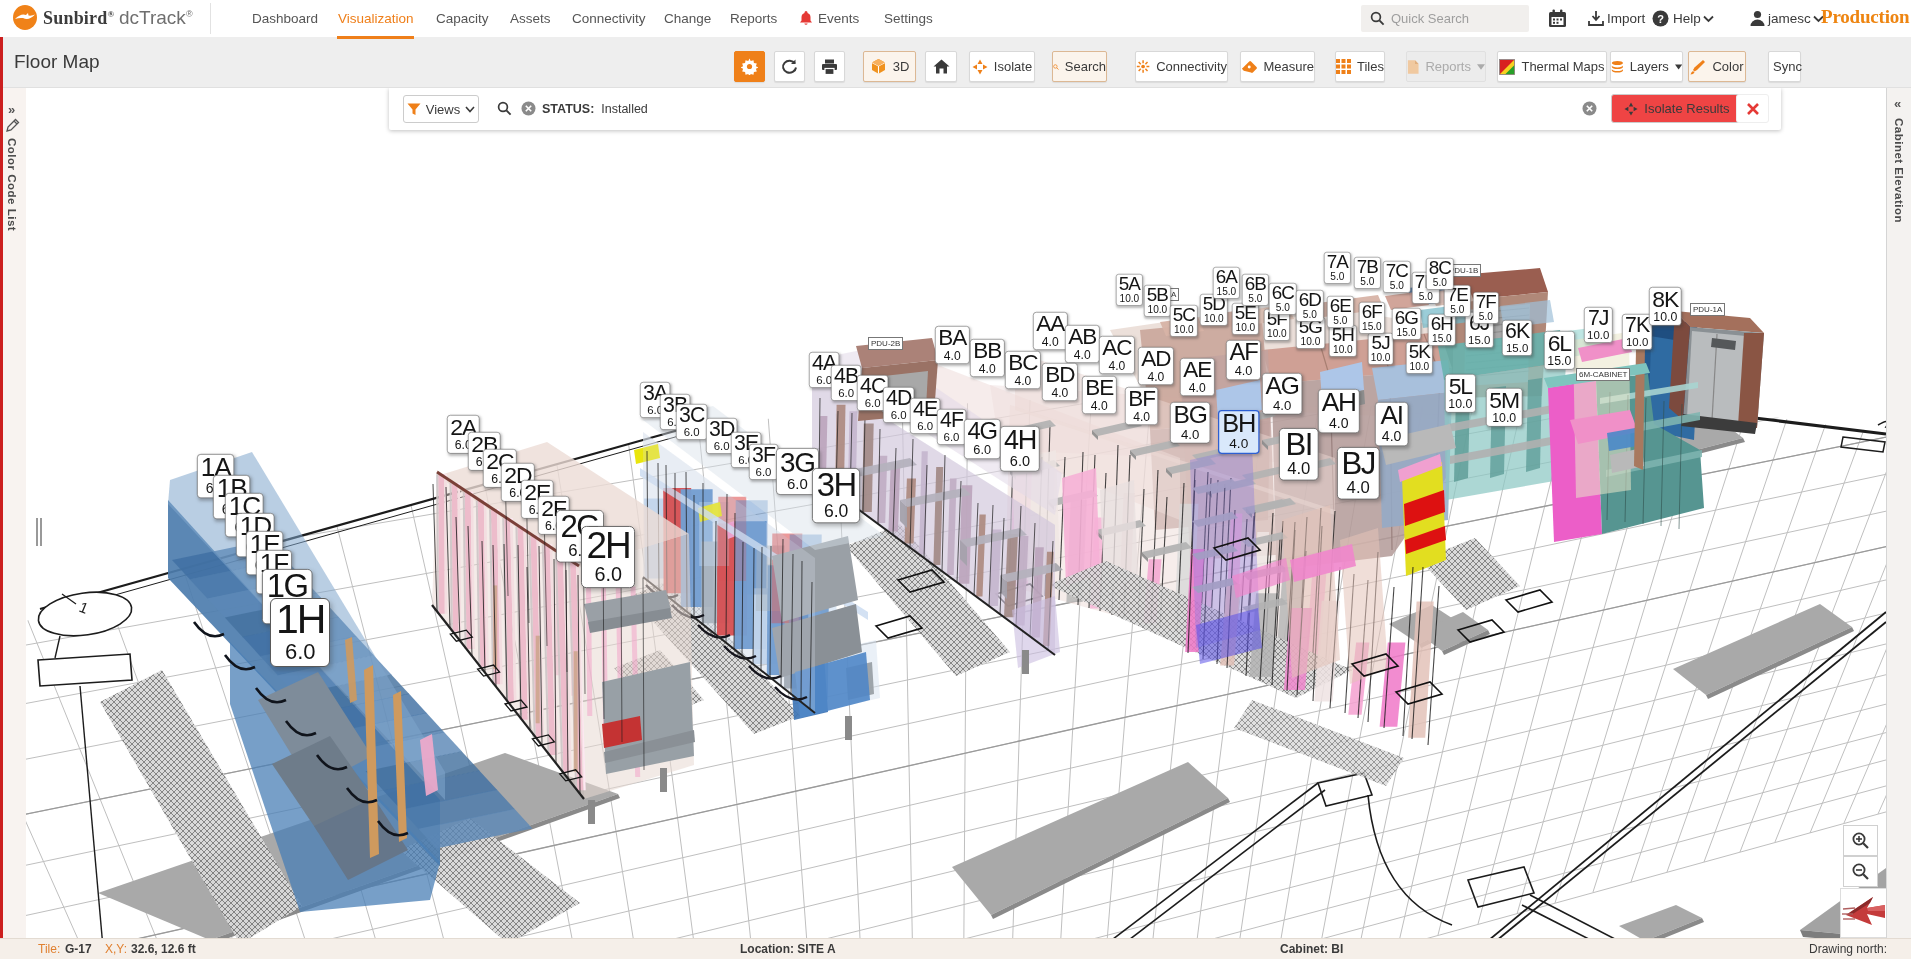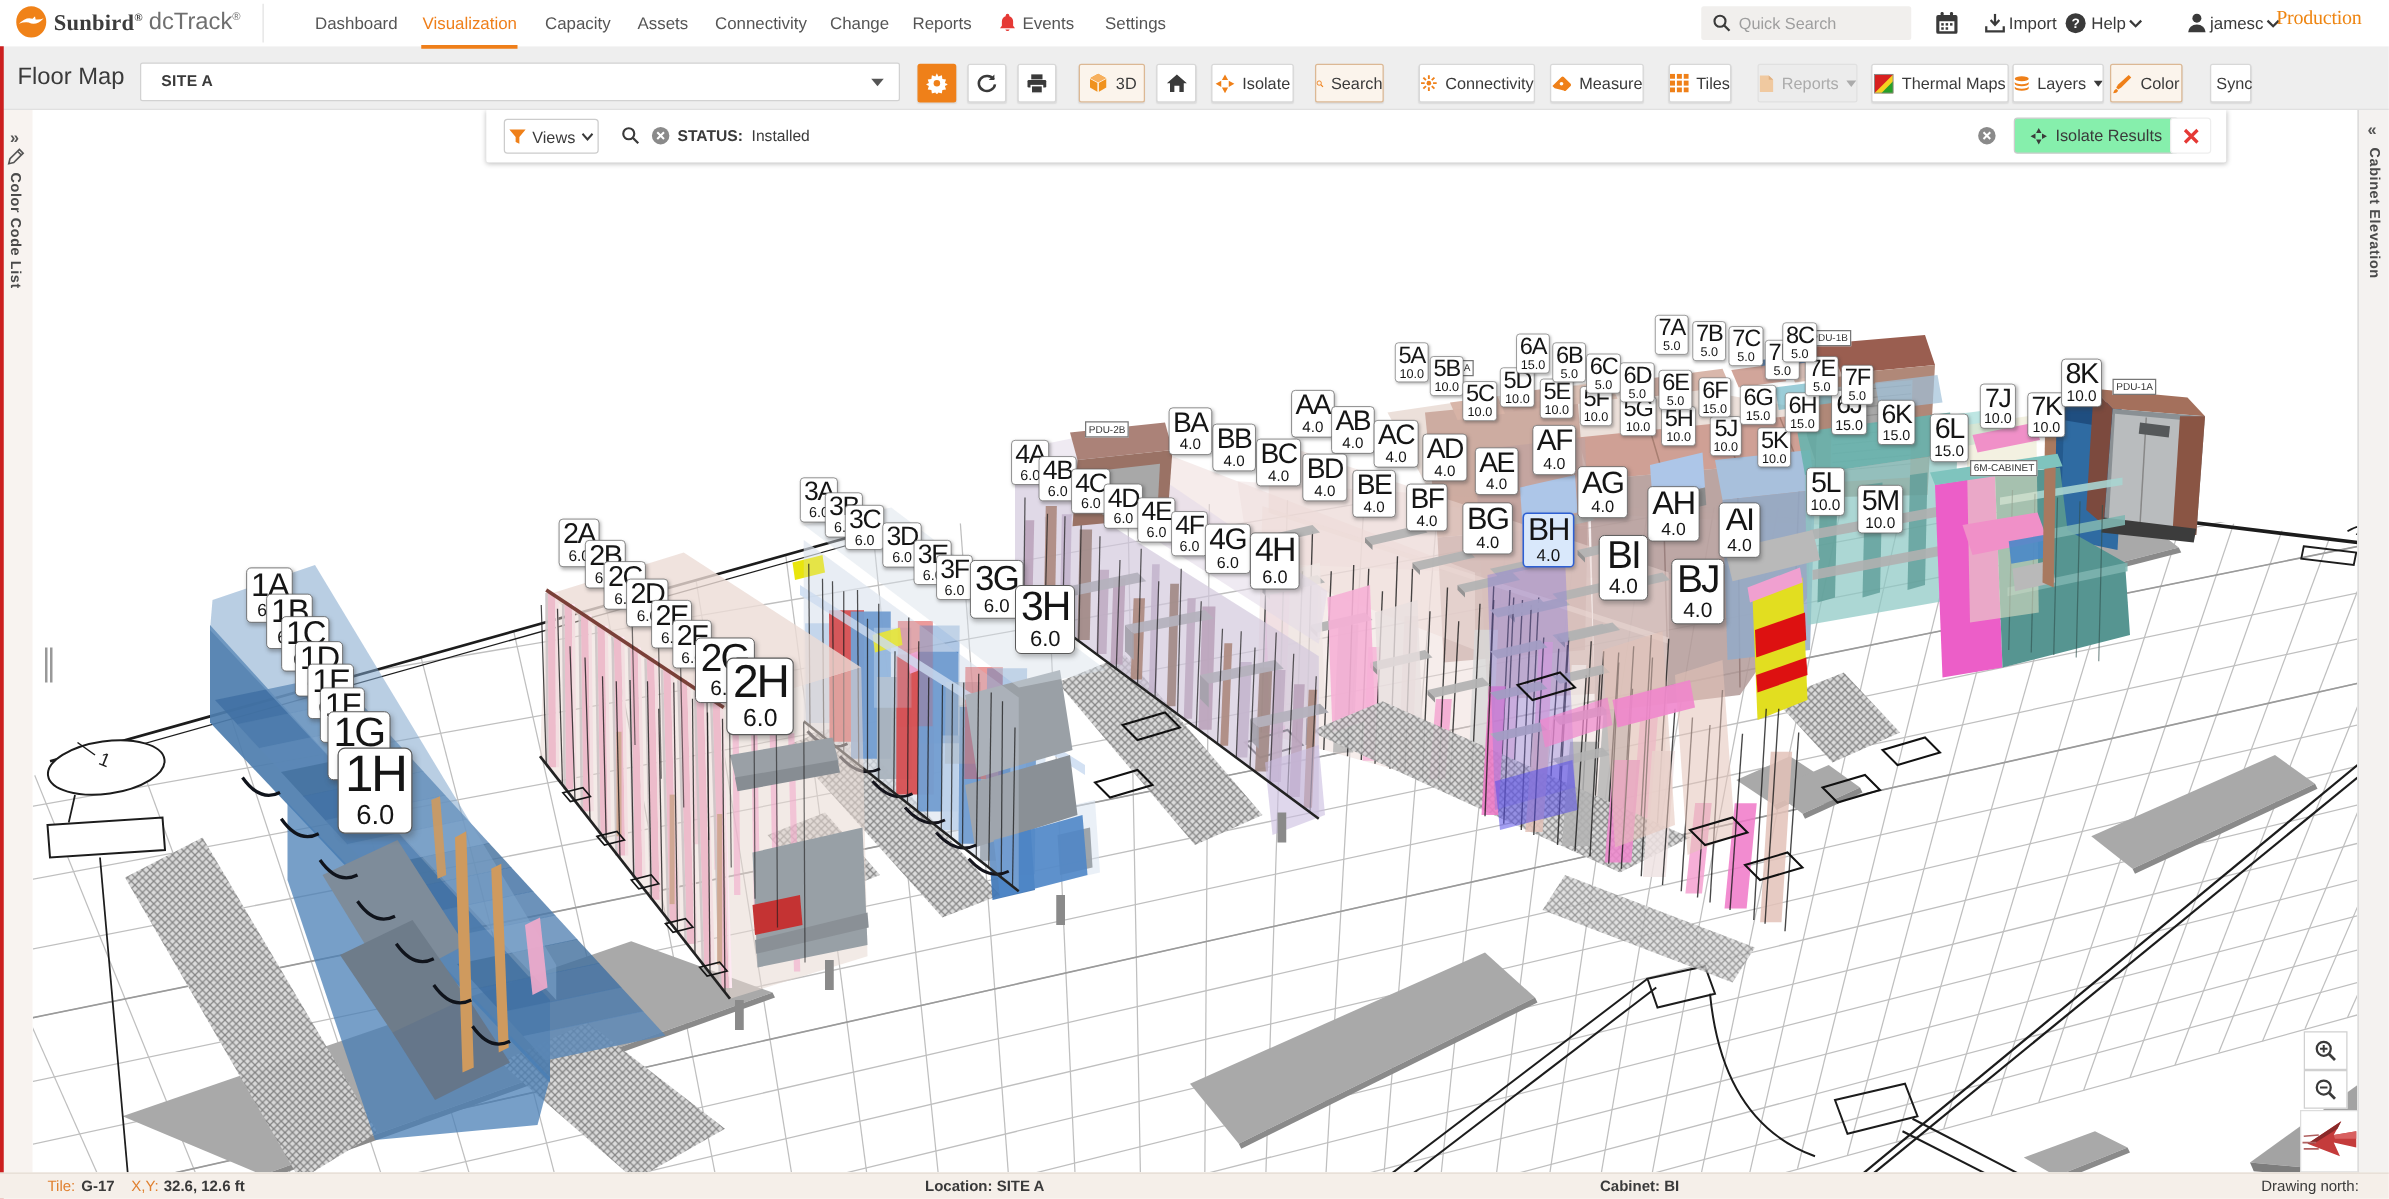--- a/index.html
+++ b/index.html
@@ -8,21 +8,21 @@
 .sunbird{position:absolute;left:43px;top:8px;font-family:"Liberation Serif",serif;font-weight:bold;font-size:18px;color:#3c3c3c;letter-spacing:0.2px}
 .dctrack{position:absolute;left:119px;top:7px;font-size:19px;color:#6f6f6f}
 .sup{font-size:9px;vertical-align:super}
 #nav-div{position:absolute;left:210px;top:3px;width:1px;height:31px;background:#e2e2e2}
 .nav{position:absolute;top:0;height:37px;line-height:37px;font-size:13.5px;color:#555}
 .nav.act{color:#ef7f1a}
 #vis-underline{position:absolute;left:337px;top:36px;width:77px;height:3px;background:#ef7f1a;z-index:51}
 #qsearch{position:absolute;left:1361px;top:5px;width:168px;height:27px;background:#f1efed;border-radius:2px}
 #qsearch span{position:absolute;left:30px;top:6px;font-size:13px;color:#9e9e9e}
 .ticon{position:absolute;top:0;color:#3a3a3a;font-size:13.5px}
-#production{position:absolute;left:1821px;top:6px;font-family:"Liberation Serif",serif;font-weight:normal;font-size:16px;color:#ee8511;letter-spacing:-0.2px}
+#production{position:absolute;left:1821px;top:6px;font-family:"Liberation Serif",serif;font-weight:bold;font-size:19px;color:#ee8511;letter-spacing:-0.2px}
 #toolbar{position:absolute;left:0;top:37px;width:1911px;height:51px;background:#eee;z-index:40;border-bottom:1px solid #e0e0e0}
 #floormap{position:absolute;left:14px;top:14px;font-size:19px;font-weight:500;color:#3a3a3a}
 #siteselect{position:absolute;left:112px;top:13px;width:608px;height:31px;background:#fff;border:1px solid #d2d2d2;border-radius:2px}
 #siteselect b{position:absolute;left:16px;top:7px;font-size:12.5px;color:#3a3a3a;letter-spacing:0.3px}
 #siteselect .car{position:absolute;right:12px;top:12px;width:0;height:0;border-left:5px solid transparent;border-right:5px solid transparent;border-top:6px solid #555}
 .tbtn{position:absolute;top:14px;height:31px;white-space:nowrap;background:#fff;border:1px solid #d8d8d8;border-radius:2px;box-shadow:0 1px 1px rgba(0,0,0,0.08);font-size:13px;color:#3a3a3a;display:flex;align-items:center;justify-content:center;gap:6px;font-weight:500}
 .tbtn.orange{background:#ef8019;border-color:#ef8019}
 .tbtn.hi{background:#fbf4ec;border-color:#dcb894}
 .tbtn.dis{background:#ececec;border-color:#e0e0e0;color:#ababab;box-shadow:none}
 #filterbar{position:absolute;left:389px;top:88px;width:1392px;height:42px;background:#fff;box-shadow:0 1px 4px rgba(0,0,0,0.25);z-index:30;border-radius:0 0 2px 2px}
@@ -1048,24 +1048,20 @@
  <div class="ticon" style="left:1768px;top:11px">jamesc</div>
  <svg style="position:absolute;left:1813px;top:15px" width="11" height="8" viewBox="0 0 11 8">
       <path d="M1,1.5 L5.5,6 L10,1.5" stroke="#3a3a3a" stroke-width="1.8" fill="none"></path>
     </svg>
  <div id="production">Production</div>
 </div>
 <div id="vis-underline"></div>
 
 <div id="toolbar">
  <div id="floormap">Floor Map</div>
- <div id="siteselect">
-      <b>SITE A</b>
-      <div class="car"></div>
-    </div>
  <div class="tbtn orange" style="left:734px;width:31px">
   <svg width="17" height="17" viewBox="0 0 17 17">
         <path d="M8.5,0.5 l1.2,2.6 2.8,-0.9 0.4,2.9 2.9,0.4 -0.9,2.8 2.6,1.2 -2.6,1.2 0.9,2.8 -2.9,0.4 -0.4,2.9 -2.8,-0.9 -1.2,2.6 -1.2,-2.6 -2.8,0.9 -0.4,-2.9 -2.9,-0.4 0.9,-2.8 -2.6,-1.2 2.6,-1.2 -0.9,-2.8 2.9,-0.4 0.4,-2.9 2.8,0.9 z" fill="#fff"></path>
         <circle cx="8.5" cy="8.5" r="2.6" fill="#ef8019"></circle>
       </svg>
  </div>
  <div class="tbtn" style="left:774px;width:31px">
   <svg width="17" height="16" viewBox="0 0 17 16">
         <path d="M14,4.5 A6.5,6 0 1 0 15,8.5" stroke="#3a3a3a" stroke-width="2" fill="none"></path>
         <path d="M14.5,0.5 v4.5 h-4.5 z" fill="#3a3a3a"></path>
@@ -1210,21 +1206,21 @@
     </svg>
  <svg style="position:absolute;left:132px;top:13px" width="15" height="15" viewBox="0 0 15 15">
       <circle cx="7.5" cy="7.5" r="7" fill="#8a8a8a"></circle>
       <path d="M4.8,4.8 l5.4,5.4 M10.2,4.8 l-5.4,5.4" stroke="#fff" stroke-width="1.6"></path>
     </svg>
  <div style="position:absolute;left:153px;top:14px;font-size:12.5px;color:#3a3a3a"><b>STATUS:</b>&nbsp;&nbsp;Installed</div>
  <svg style="position:absolute;left:1193px;top:13px" width="15" height="15" viewBox="0 0 15 15">
       <circle cx="7.5" cy="7.5" r="7" fill="#8a8a8a"></circle>
       <path d="M4.8,4.8 l5.4,5.4 M10.2,4.8 l-5.4,5.4" stroke="#fff" stroke-width="1.6"></path>
     </svg>
- <div style="position:absolute;left:1222px;top:6px;width:132px;height:29px;background:#86efac;border:1px solid #ccc;border-radius:3px;display:flex;align-items:center;justify-content:center;gap:6px;font-size:13px;color:#3a3a3a">
+ <div style="position:absolute;left:1222px;top:6px;width:132px;height:29px;background:#ef4444;border:1px solid #ccc;border-radius:3px;display:flex;align-items:center;justify-content:center;gap:6px;font-size:13px;color:#3a3a3a">
   <svg width="14" height="14" viewBox="0 0 16 16">
         <path d="M8,0.5 L10.5,5 H5.5 Z M8,15.5 L5.5,11 h5 Z M0.5,8 L5,5.5 v5 Z M15.5,8 L11,10.5 v-5 Z" fill="#3a3a3a"></path>
       </svg>
   <span>Isolate Results</span>
  </div>
  <div style="position:absolute;left:1347px;top:6px;width:33px;height:29px;background:#fff;border:1px solid #eee;border-radius:3px;display:flex;align-items:center;justify-content:center">
   <svg width="14" height="14" viewBox="0 0 14 14">
         <path d="M2,2 L12,12 M12,2 L2,12" stroke="#e53935" stroke-width="2.6"></path>
       </svg>
  </div>

